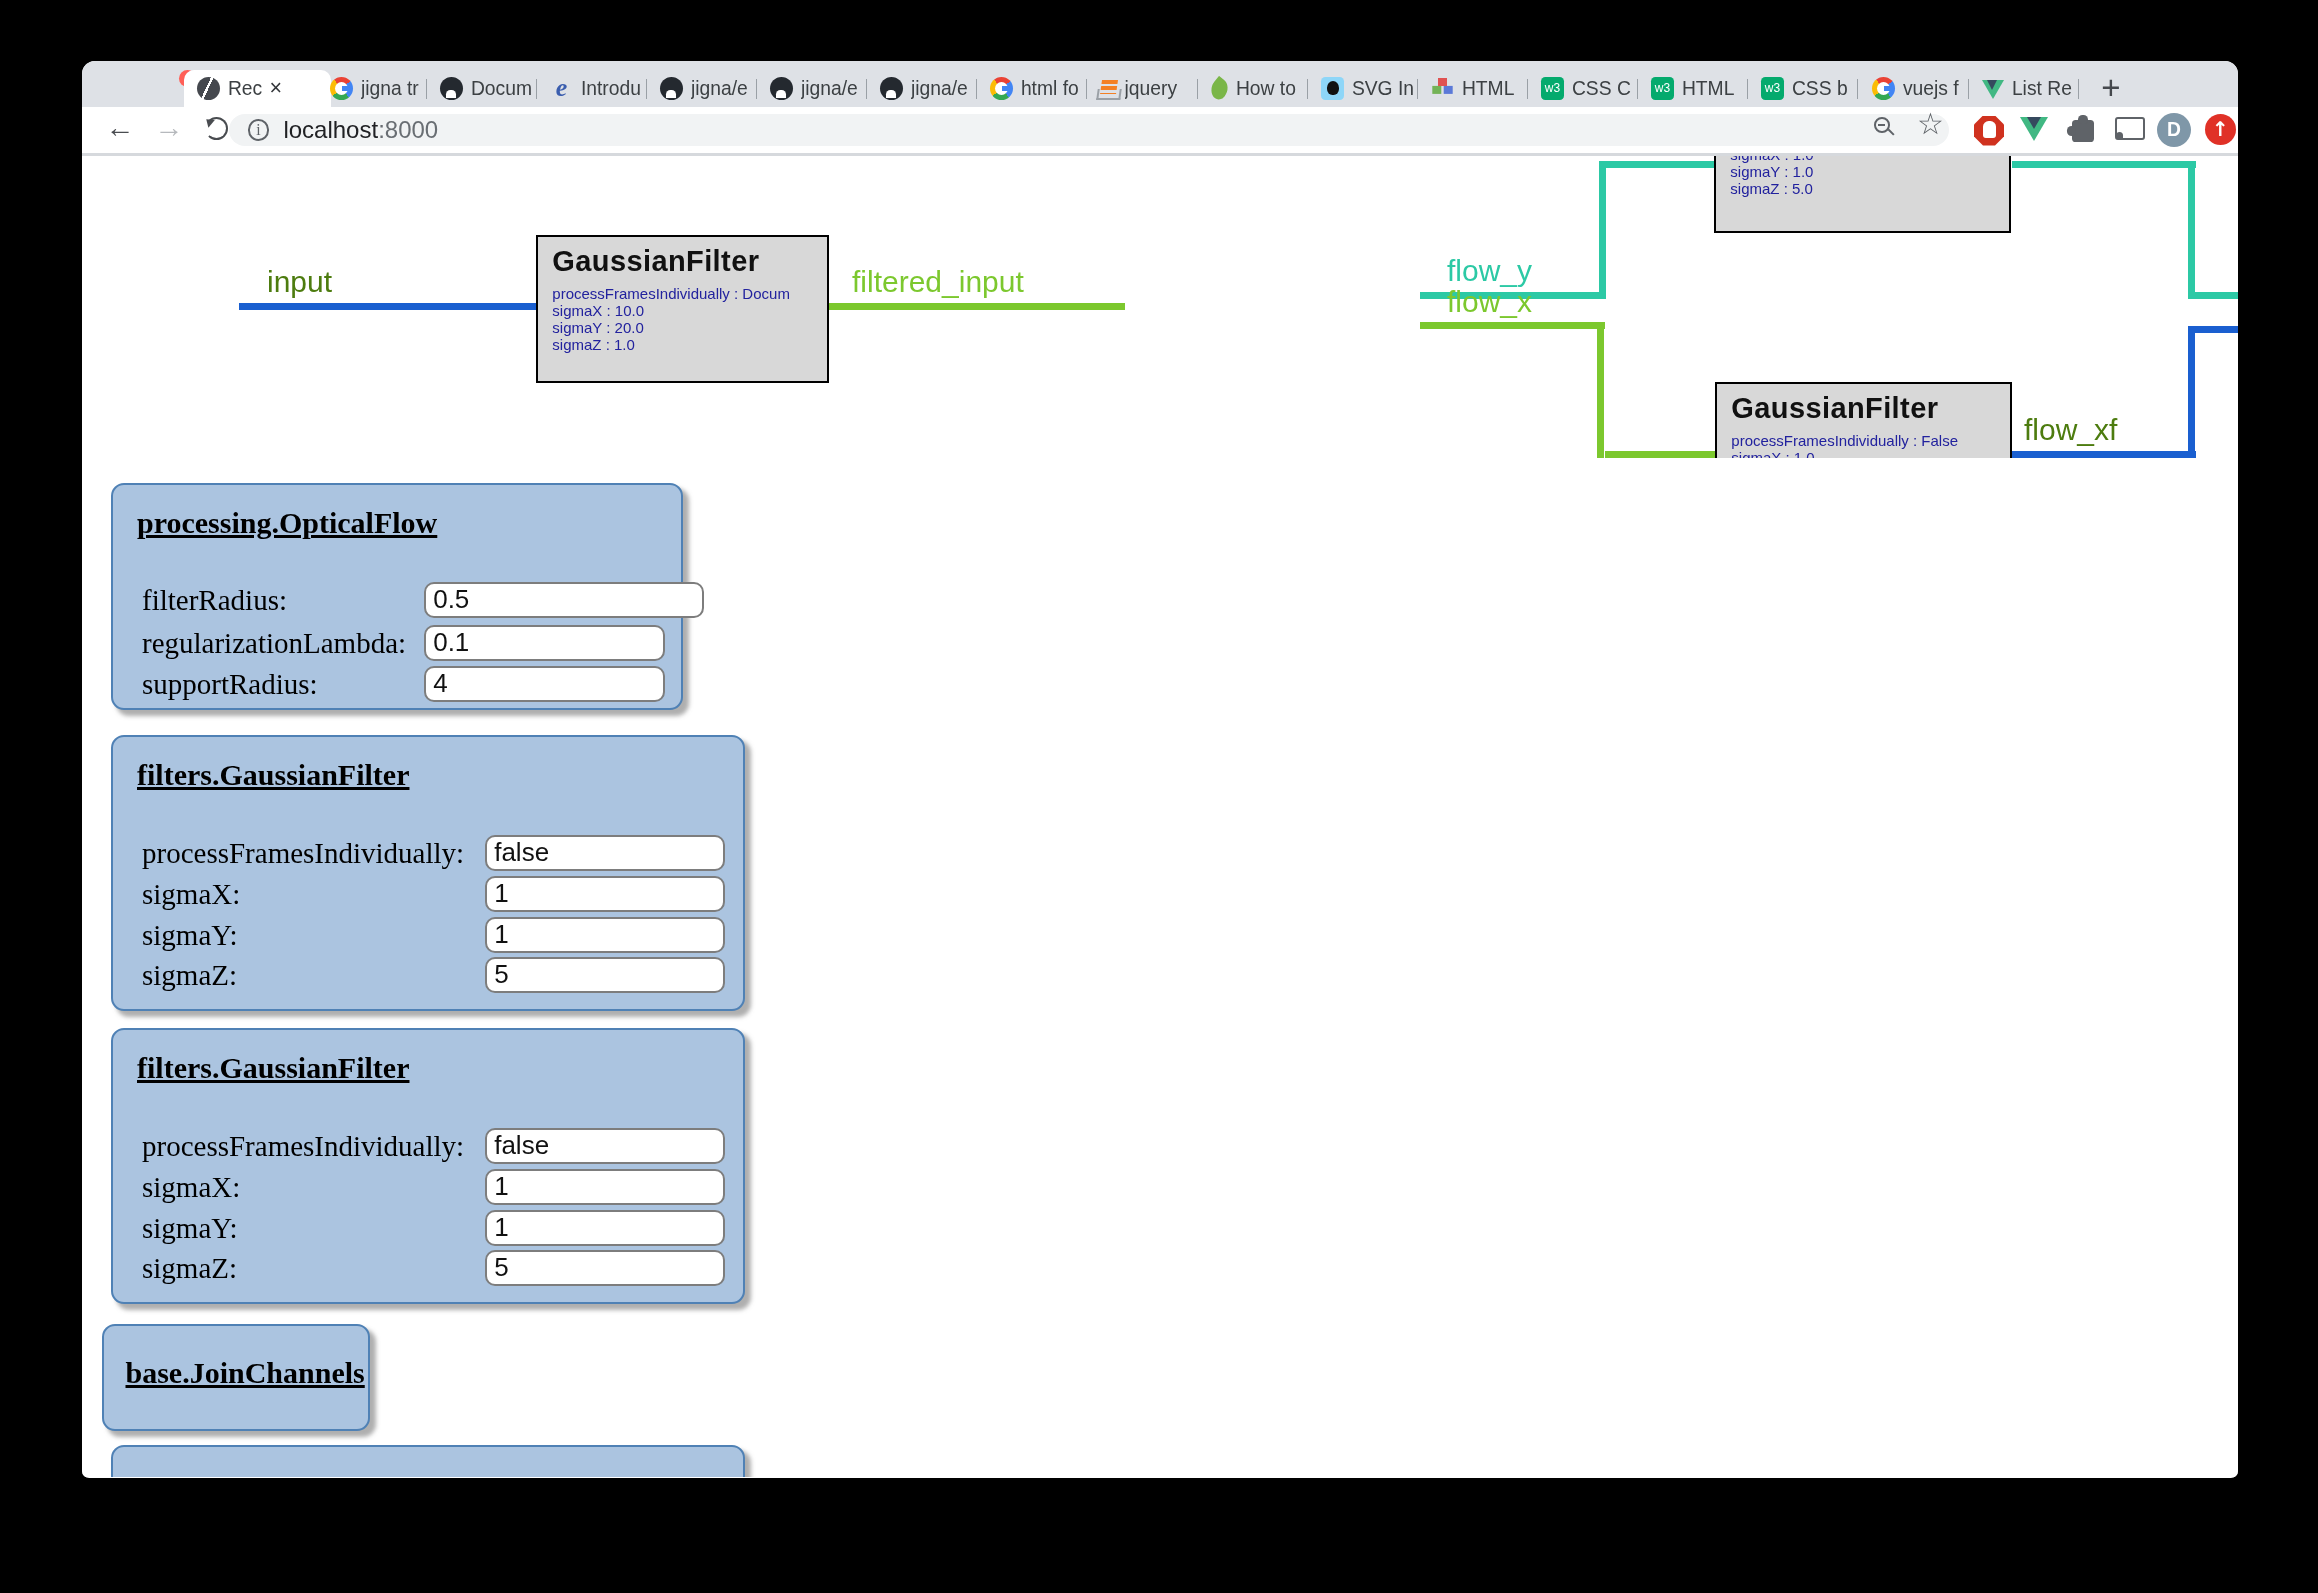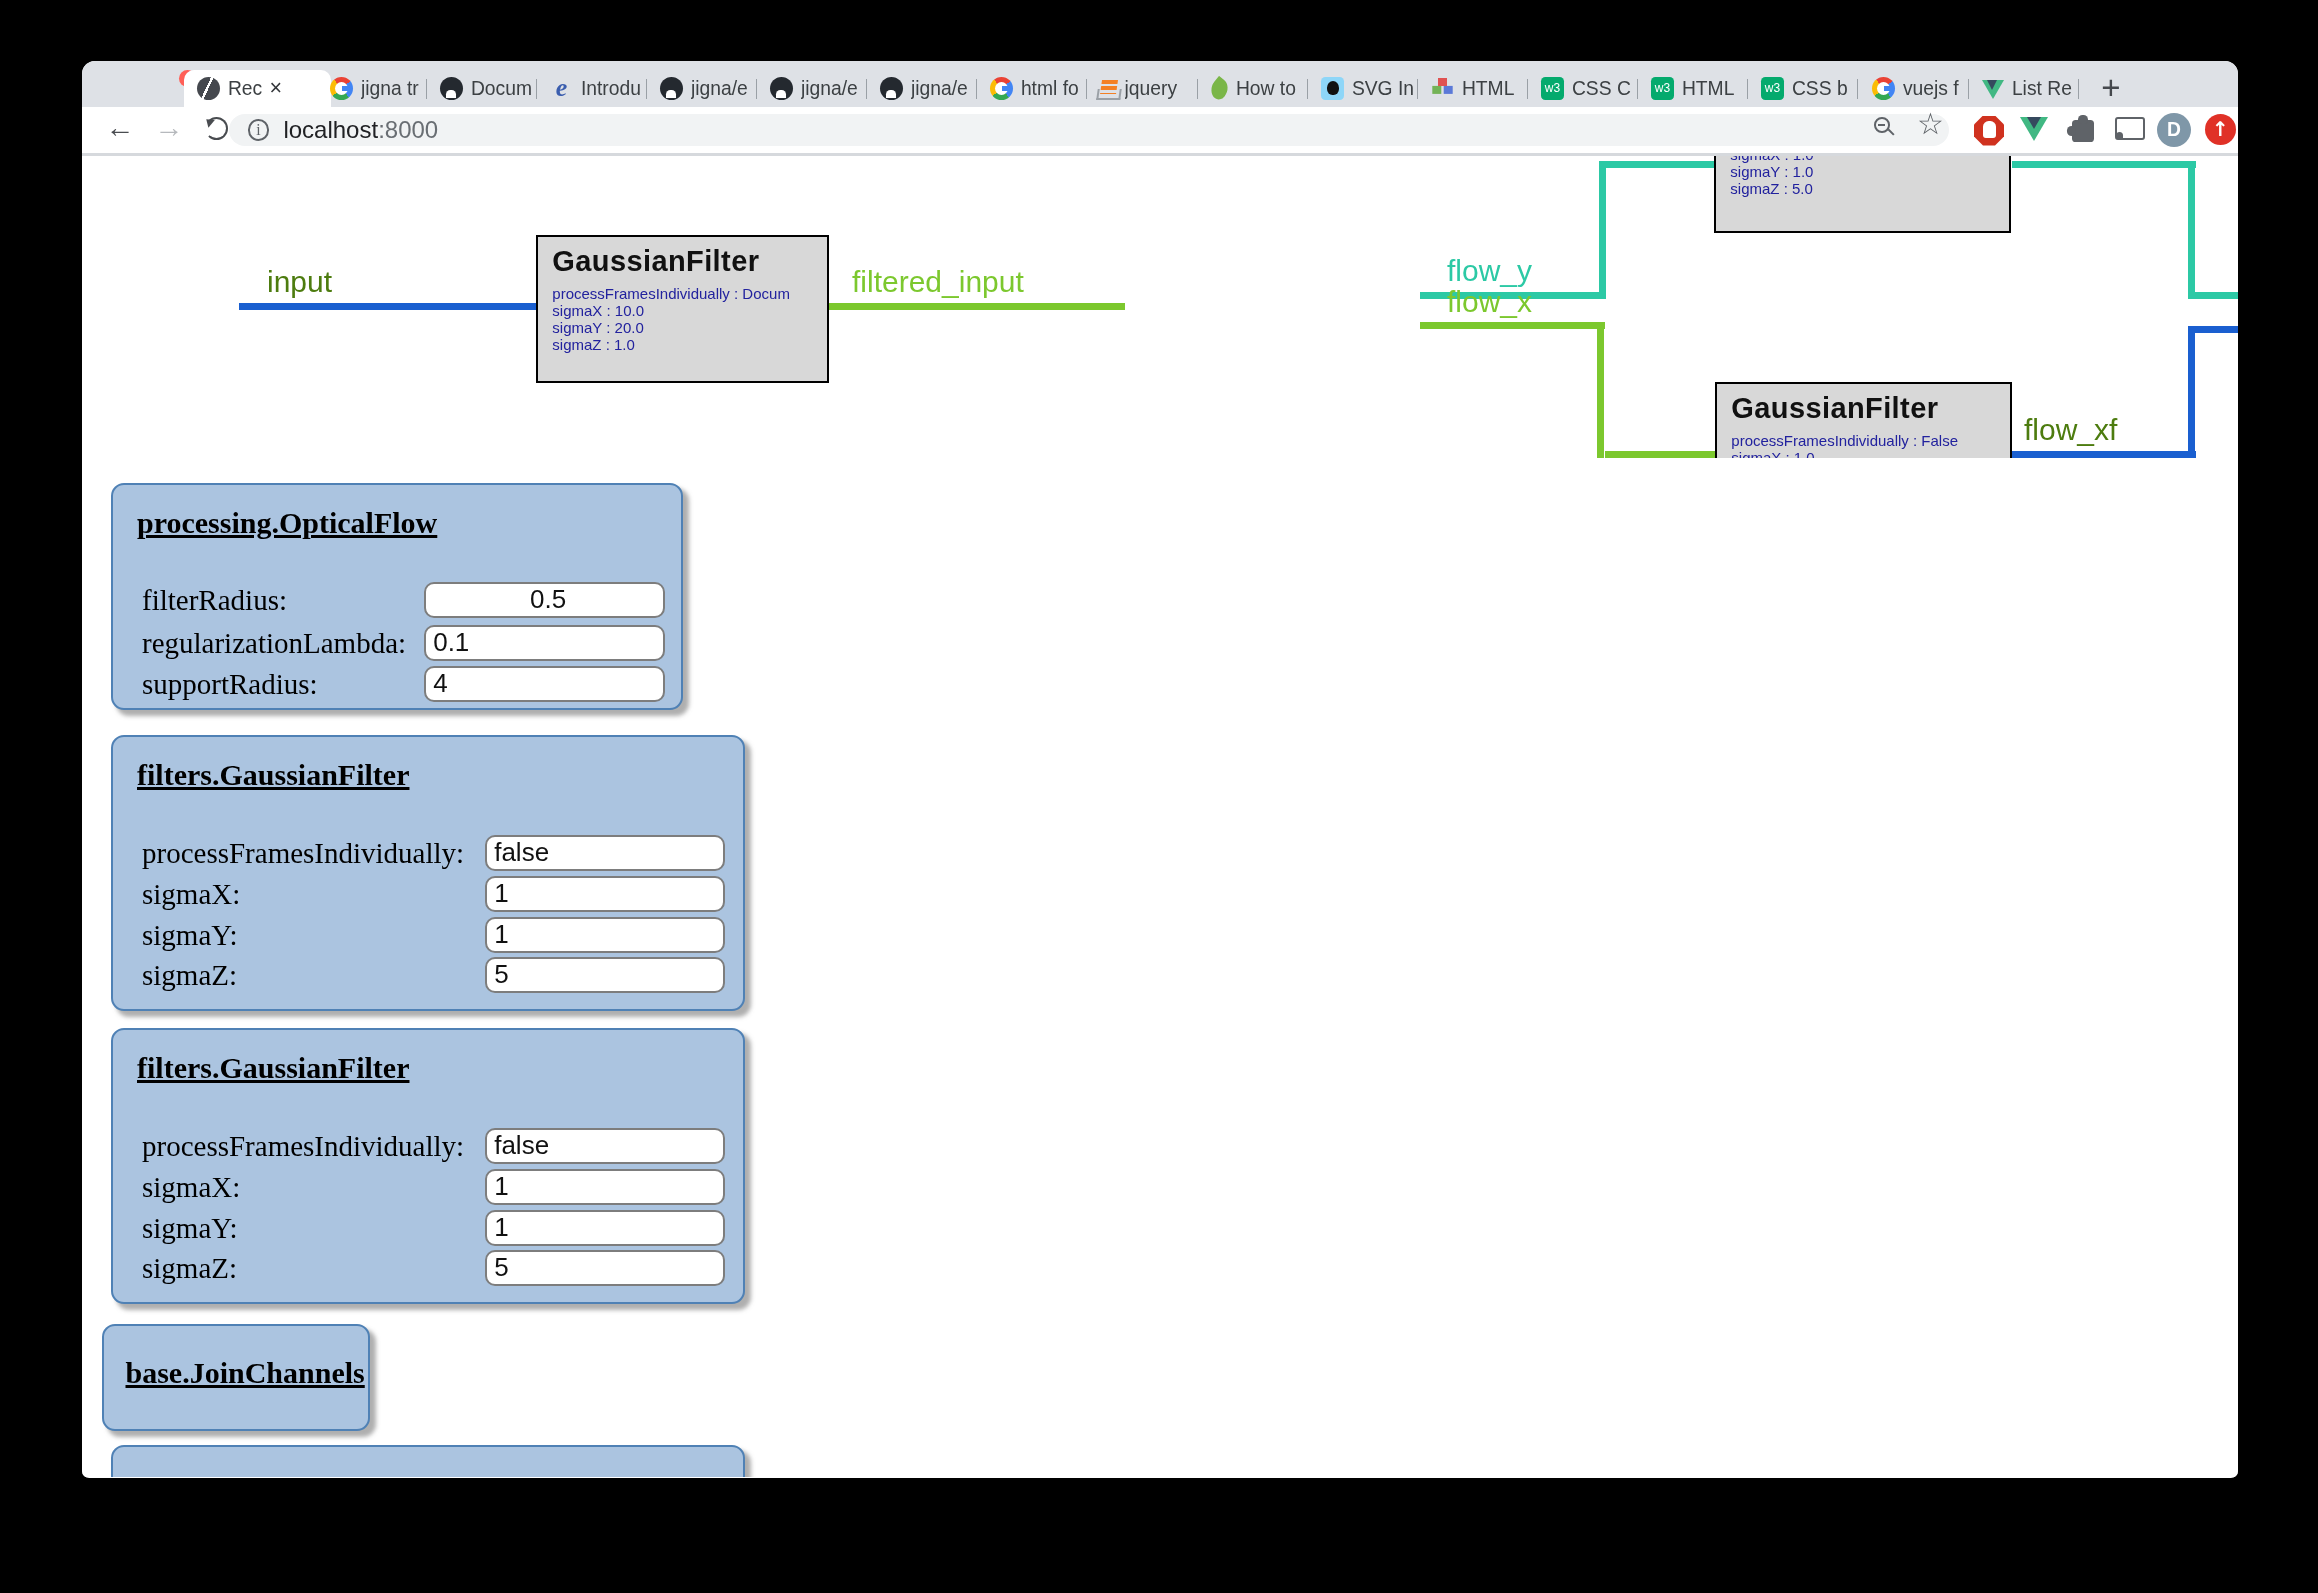--- a/index.html
+++ b/index.html
@@ -257,21 +257,21 @@
       <div class="ntitle">GaussianFilter</div>
       <div class="nattrs">
         <div>processFramesIndividually : False</div>
         <div>sigmaX : 1.0</div>
       </div>
     </div>
 
     <div class="panel" style="left:29px;top:327px;width:572px;height:227px">
       <div class="ptitle">processing.OpticalFlow</div>
       <div class="plabel" style="top:97px">filterRadius:</div>
-      <input class="pinput" style="left: 311px; top: 97px; width: 241px; text-align: center;" value="0.5">
+      <input class="pinput" style="left: 311px; top: 97px; width: 280px;" value="0.5">
       <div class="plabel" style="top:140px">regularizationLambda:</div>
       <input class="pinput" style="left: 311px; top: 140px; width: 241px;" value="0.1">
       <div class="plabel" style="top:181px">supportRadius:</div>
       <input class="pinput" style="left: 311px; top: 181px; width: 241px;" value="4">
     </div>
 
     <div class="panel" style="left:29px;top:579px;width:634px;height:276px">
       <div class="ptitle">filters.GaussianFilter</div>
       <div class="plabel" style="top:98px">processFramesIndividually:</div>
       <input class="pinput" style="left: 372px; top: 98px; width: 240px;" value="false">

